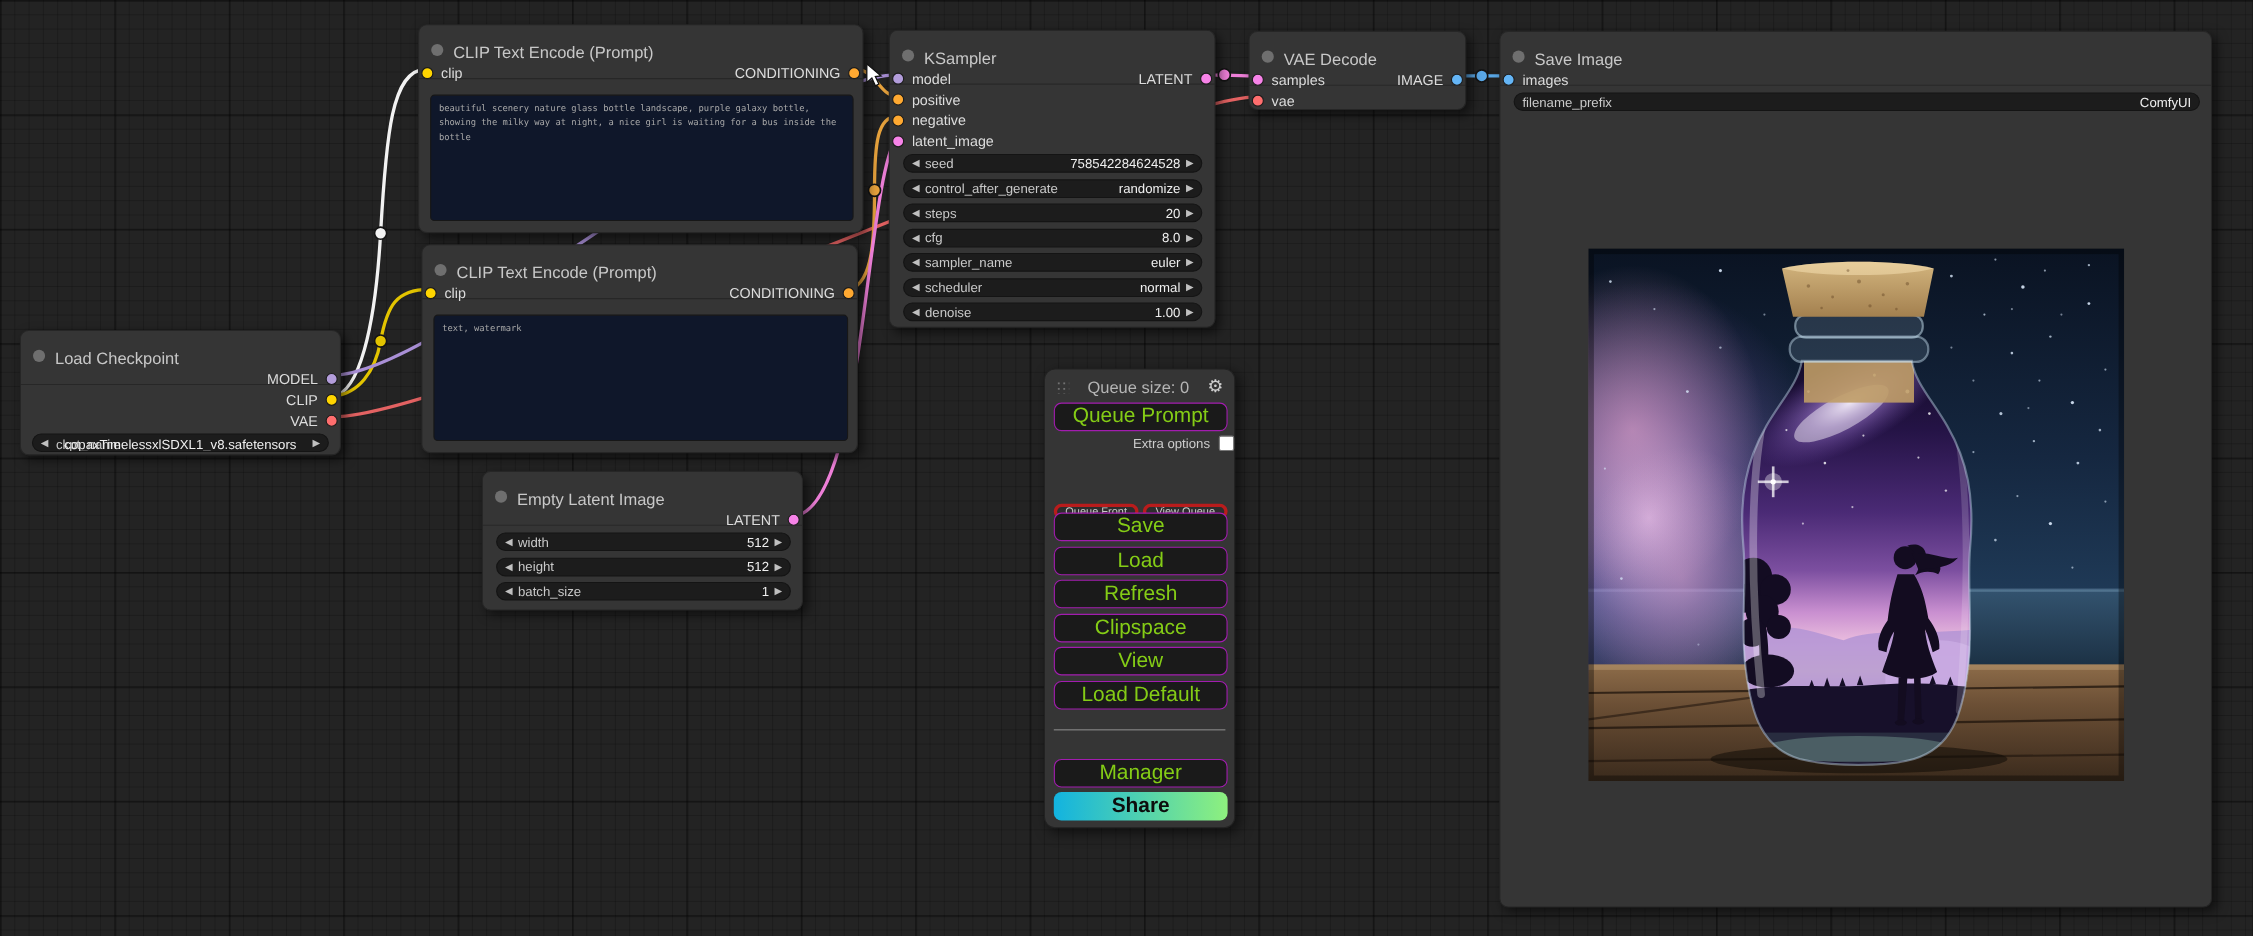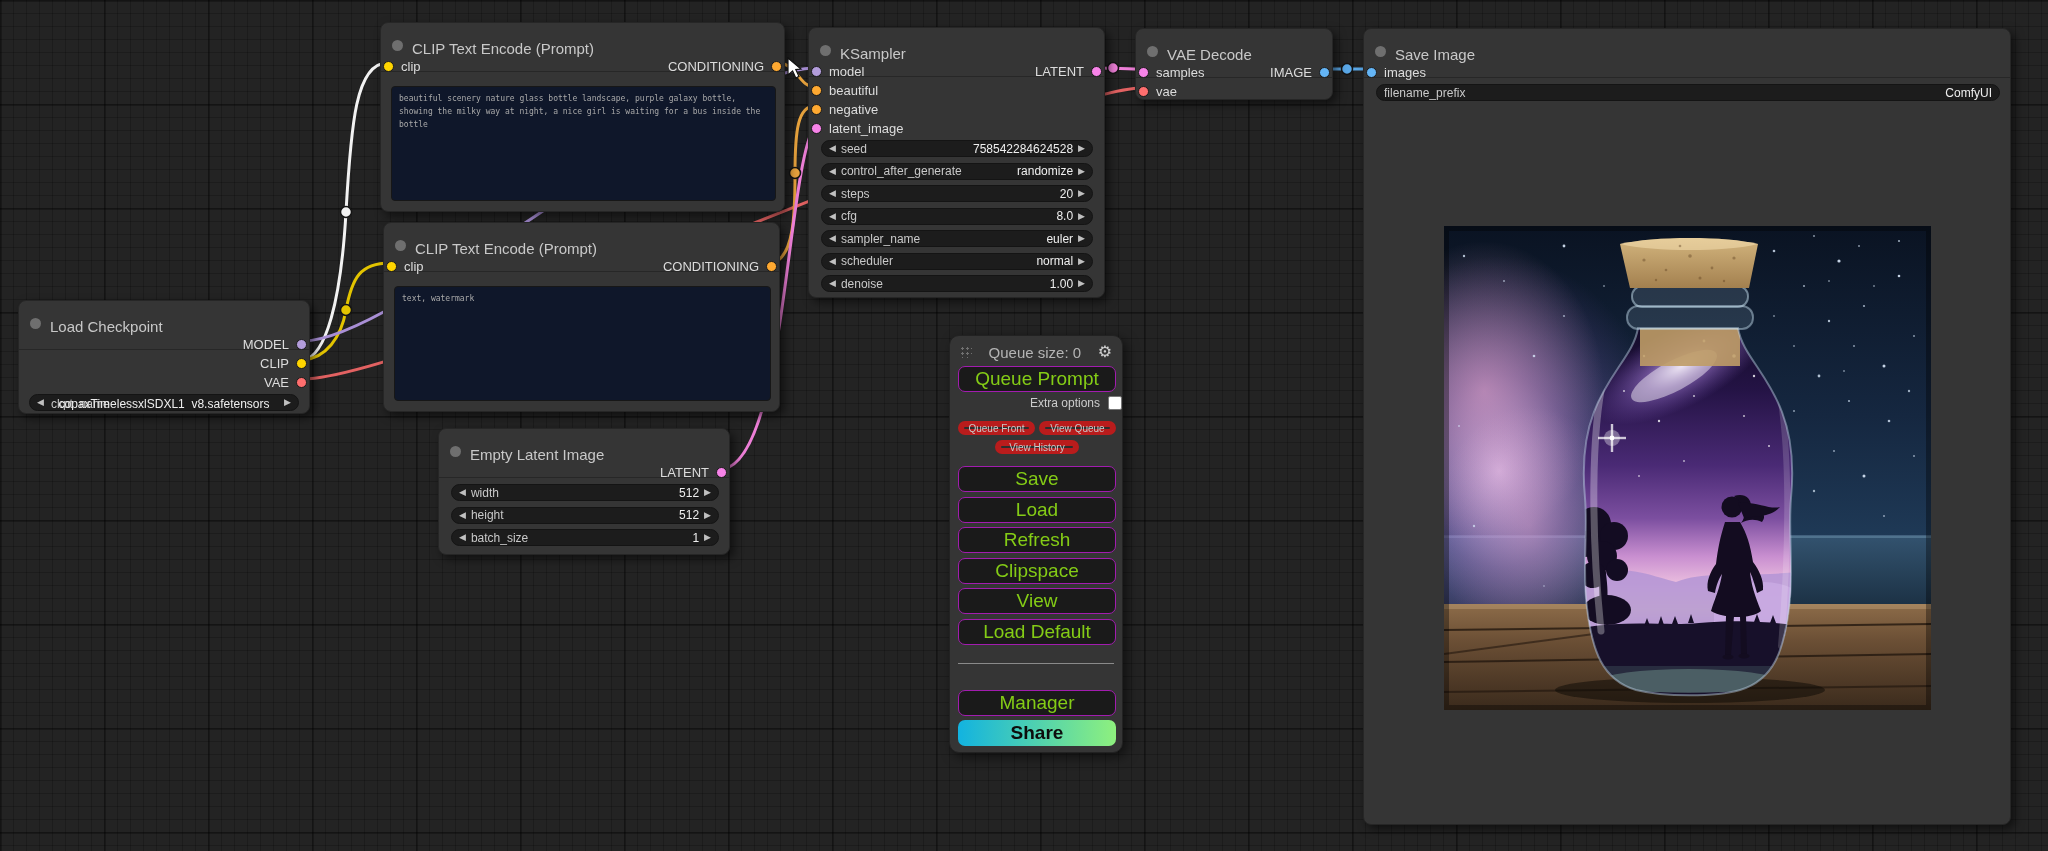--- a/index.html
+++ b/index.html
@@ -56,22 +56,22 @@
   .menu{
     position:absolute;z-index:3;background:#353535;border:1px solid #222;border-radius:10px;
     box-shadow:4px 4px 12px rgba(0,0,0,.55);box-sizing:border-box;
   }
   .mbtn{
     position:absolute;left:8px;width:158px;height:26px;background:#1a1a1a;border:1px solid #a21caf;
     border-radius:7px;color:#84cc16;font-size:19px;display:flex;align-items:center;justify-content:center;
     box-sizing:border-box;white-space:nowrap;
   }
   .mpill{
-    position:absolute;height:14px;background:#2d2d2d;border:6px solid #b91c1c;border-radius:8px;
-    color:#c9c9c9;font-size:10px;display:flex;align-items:center;justify-content:center;box-sizing:border-box;white-space:nowrap;
+    position:absolute;height:14px;background:#2d2d2d;border:3px solid #b91c1c;border-radius:8px;
+    color:#c9c9c9;font-size:10px;display:flex;align-items:center;justify-content:center;box-sizing:border-box;white-space:nowrap;margin-top:37px;
   }
   .qhead{position:absolute;left:0;right:0;top:8px;height:16px;display:flex;align-items:center;padding:0 10px;box-sizing:border-box;}
   .qsize{flex:1;text-align:center;color:#b4b4b4;font-size:15px;}
   .drag-dots{width:12px;height:12px;background-image:radial-gradient(#8a8a8a 1.2px,transparent 1.3px);background-size:5px 5px;opacity:.7;}
   .gear{color:#cfcfcf;font-size:16px;line-height:1;}
   .extra{position:absolute;left:0;right:0;display:flex;align-items:center;justify-content:flex-end;gap:8px;color:#cccccc;font-size:12px;}
   .chk{width:14px;height:14px;background:#fff;border:1px solid #777;border-radius:2px;box-sizing:border-box;}
   .mdivider{position:absolute;left:8px;right:8px;height:1px;background:#8a8a8a;}
   .share{background:linear-gradient(90deg,#12b3e0,#8ef07e)!important;color:#0d0d0d!important;border:none!important;font-weight:bold;}
   .cursor{position:absolute;z-index:9;}
@@ -216,21 +216,21 @@
           <span class="slbl">model</span>
         </div>
       <div class="slot out">
           <span class="slbl">LATENT</span>
           <span class="dot dt-latent"></span>
         </div>
     </div>
     <div class="srow" style="top:51px">
       <div class="slot in">
           <span class="dot dt-cond"></span>
-          <span class="slbl">beautiful</span>
+          <span class="slbl">positive</span>
         </div>
         <span></span>
       </div>
     <div class="srow" style="top:70px">
       <div class="slot in">
           <span class="dot dt-cond"></span>
           <span class="slbl">negative</span>
         </div>
         <span></span>
       </div>

